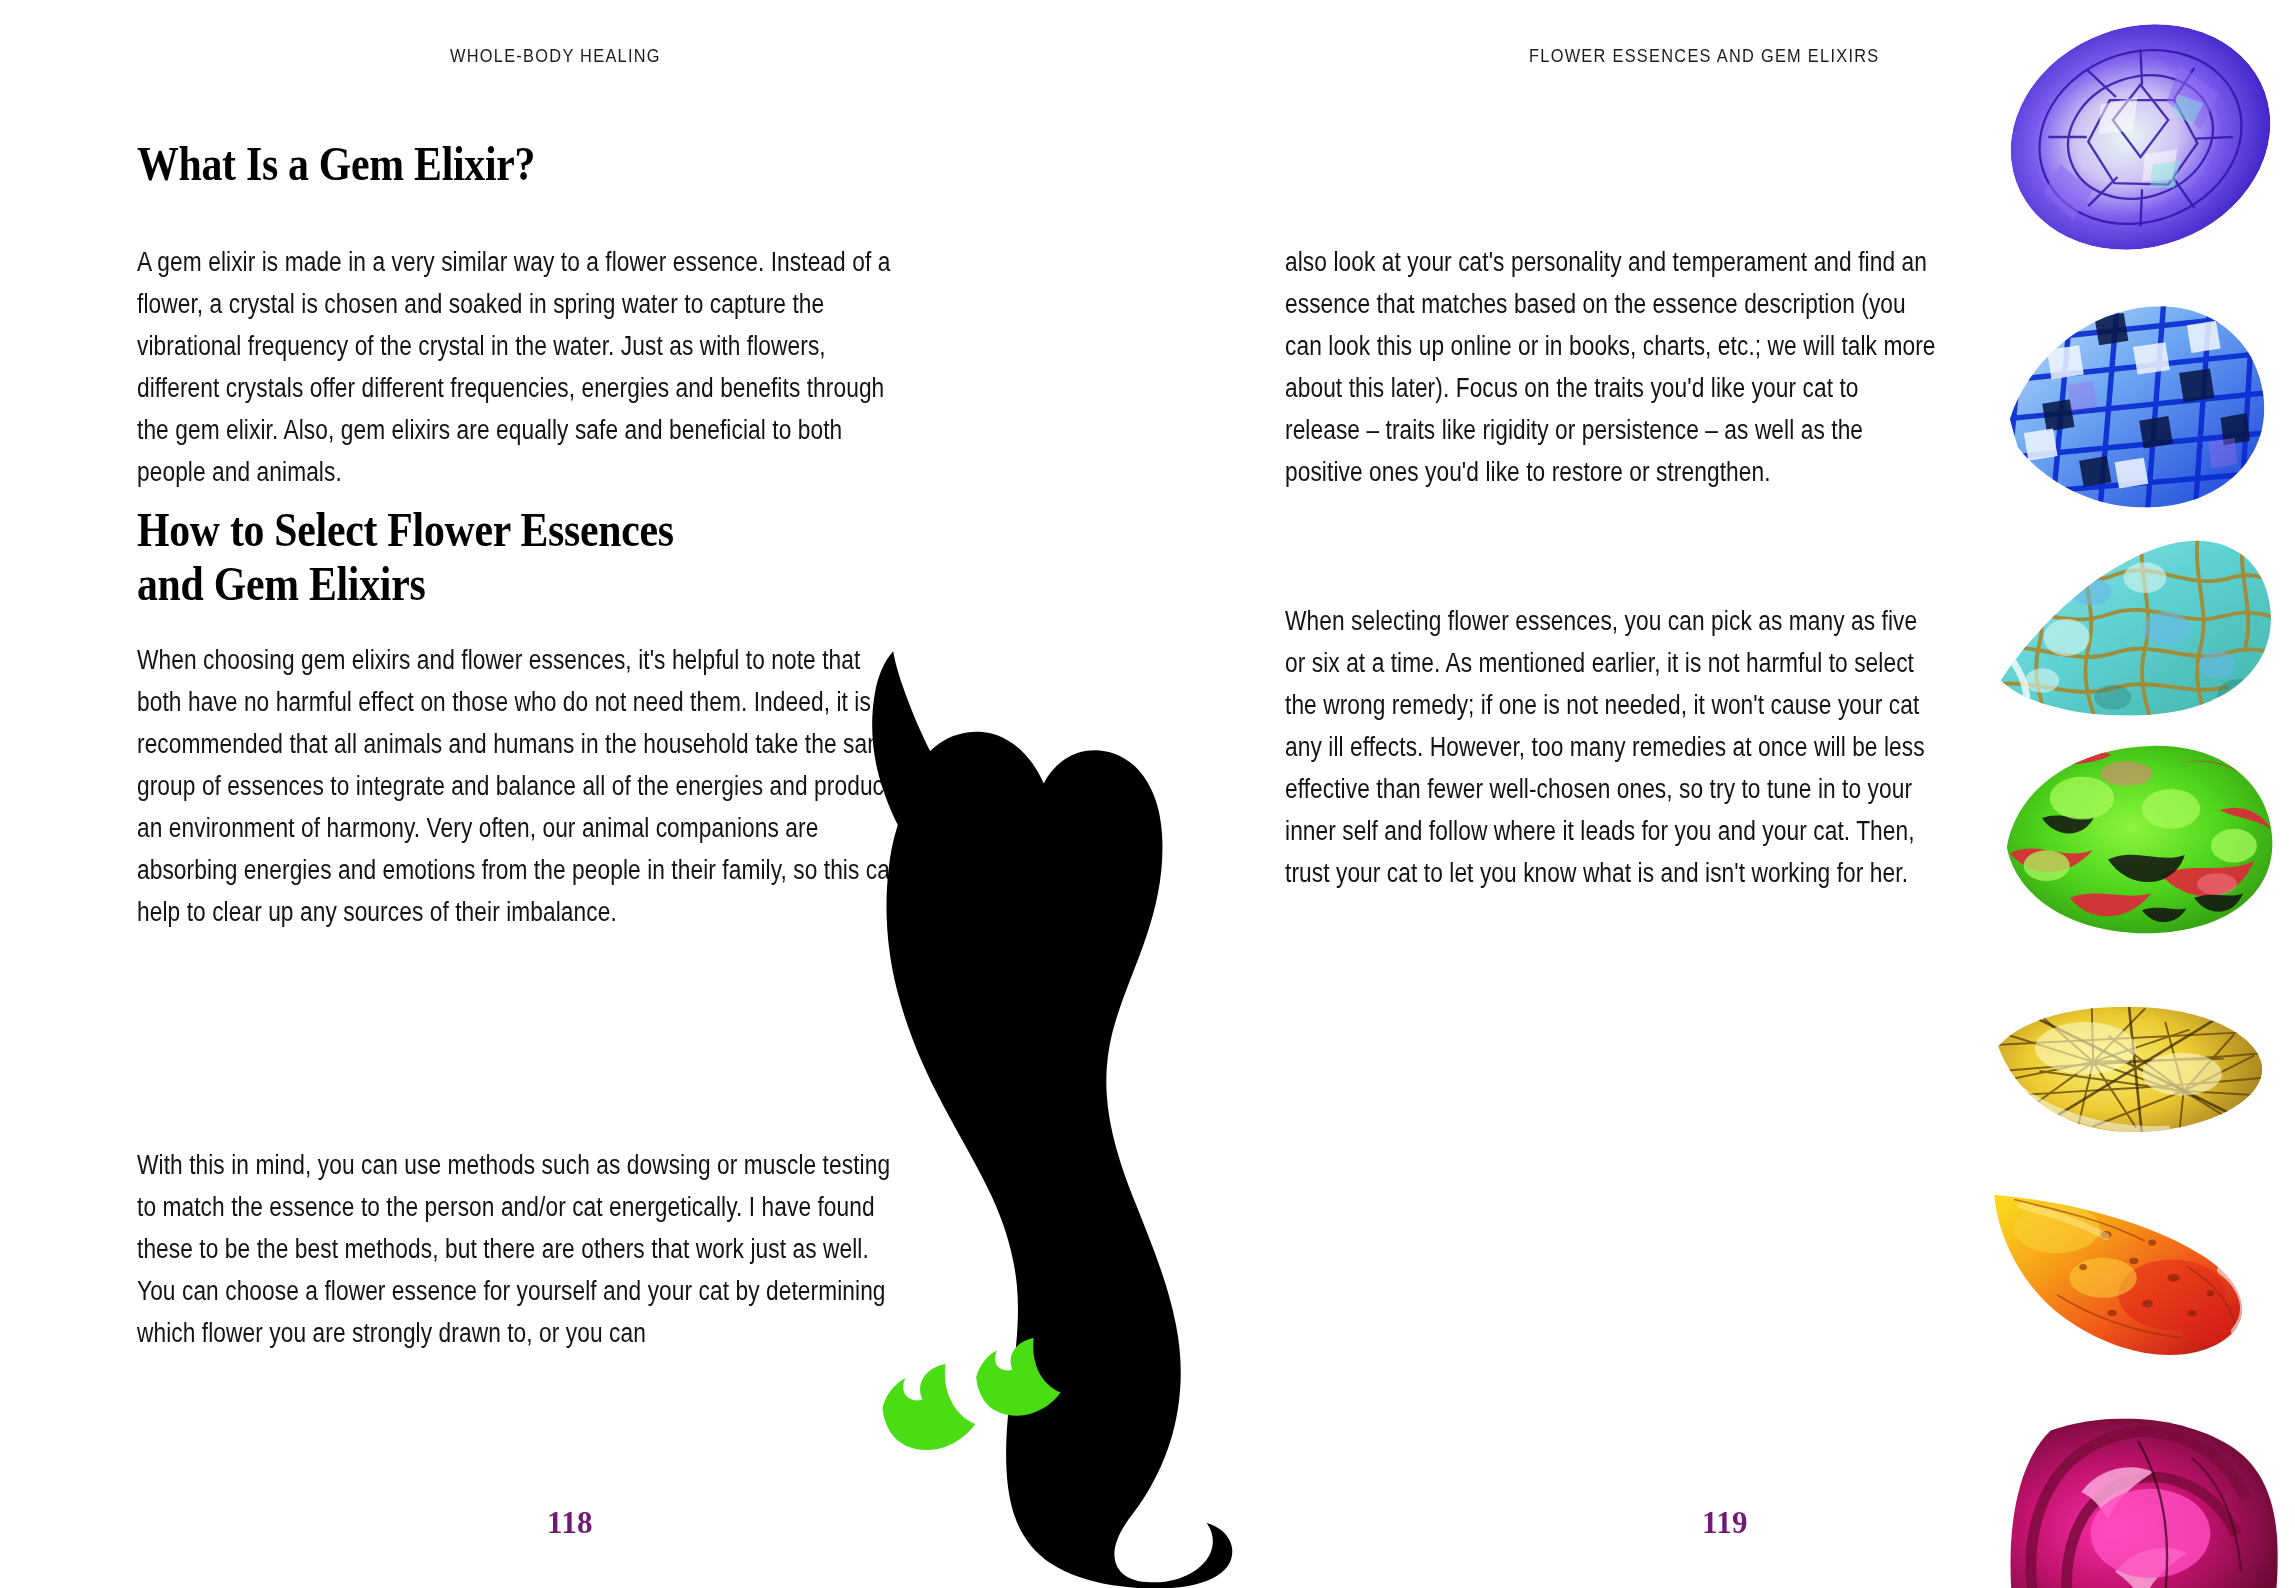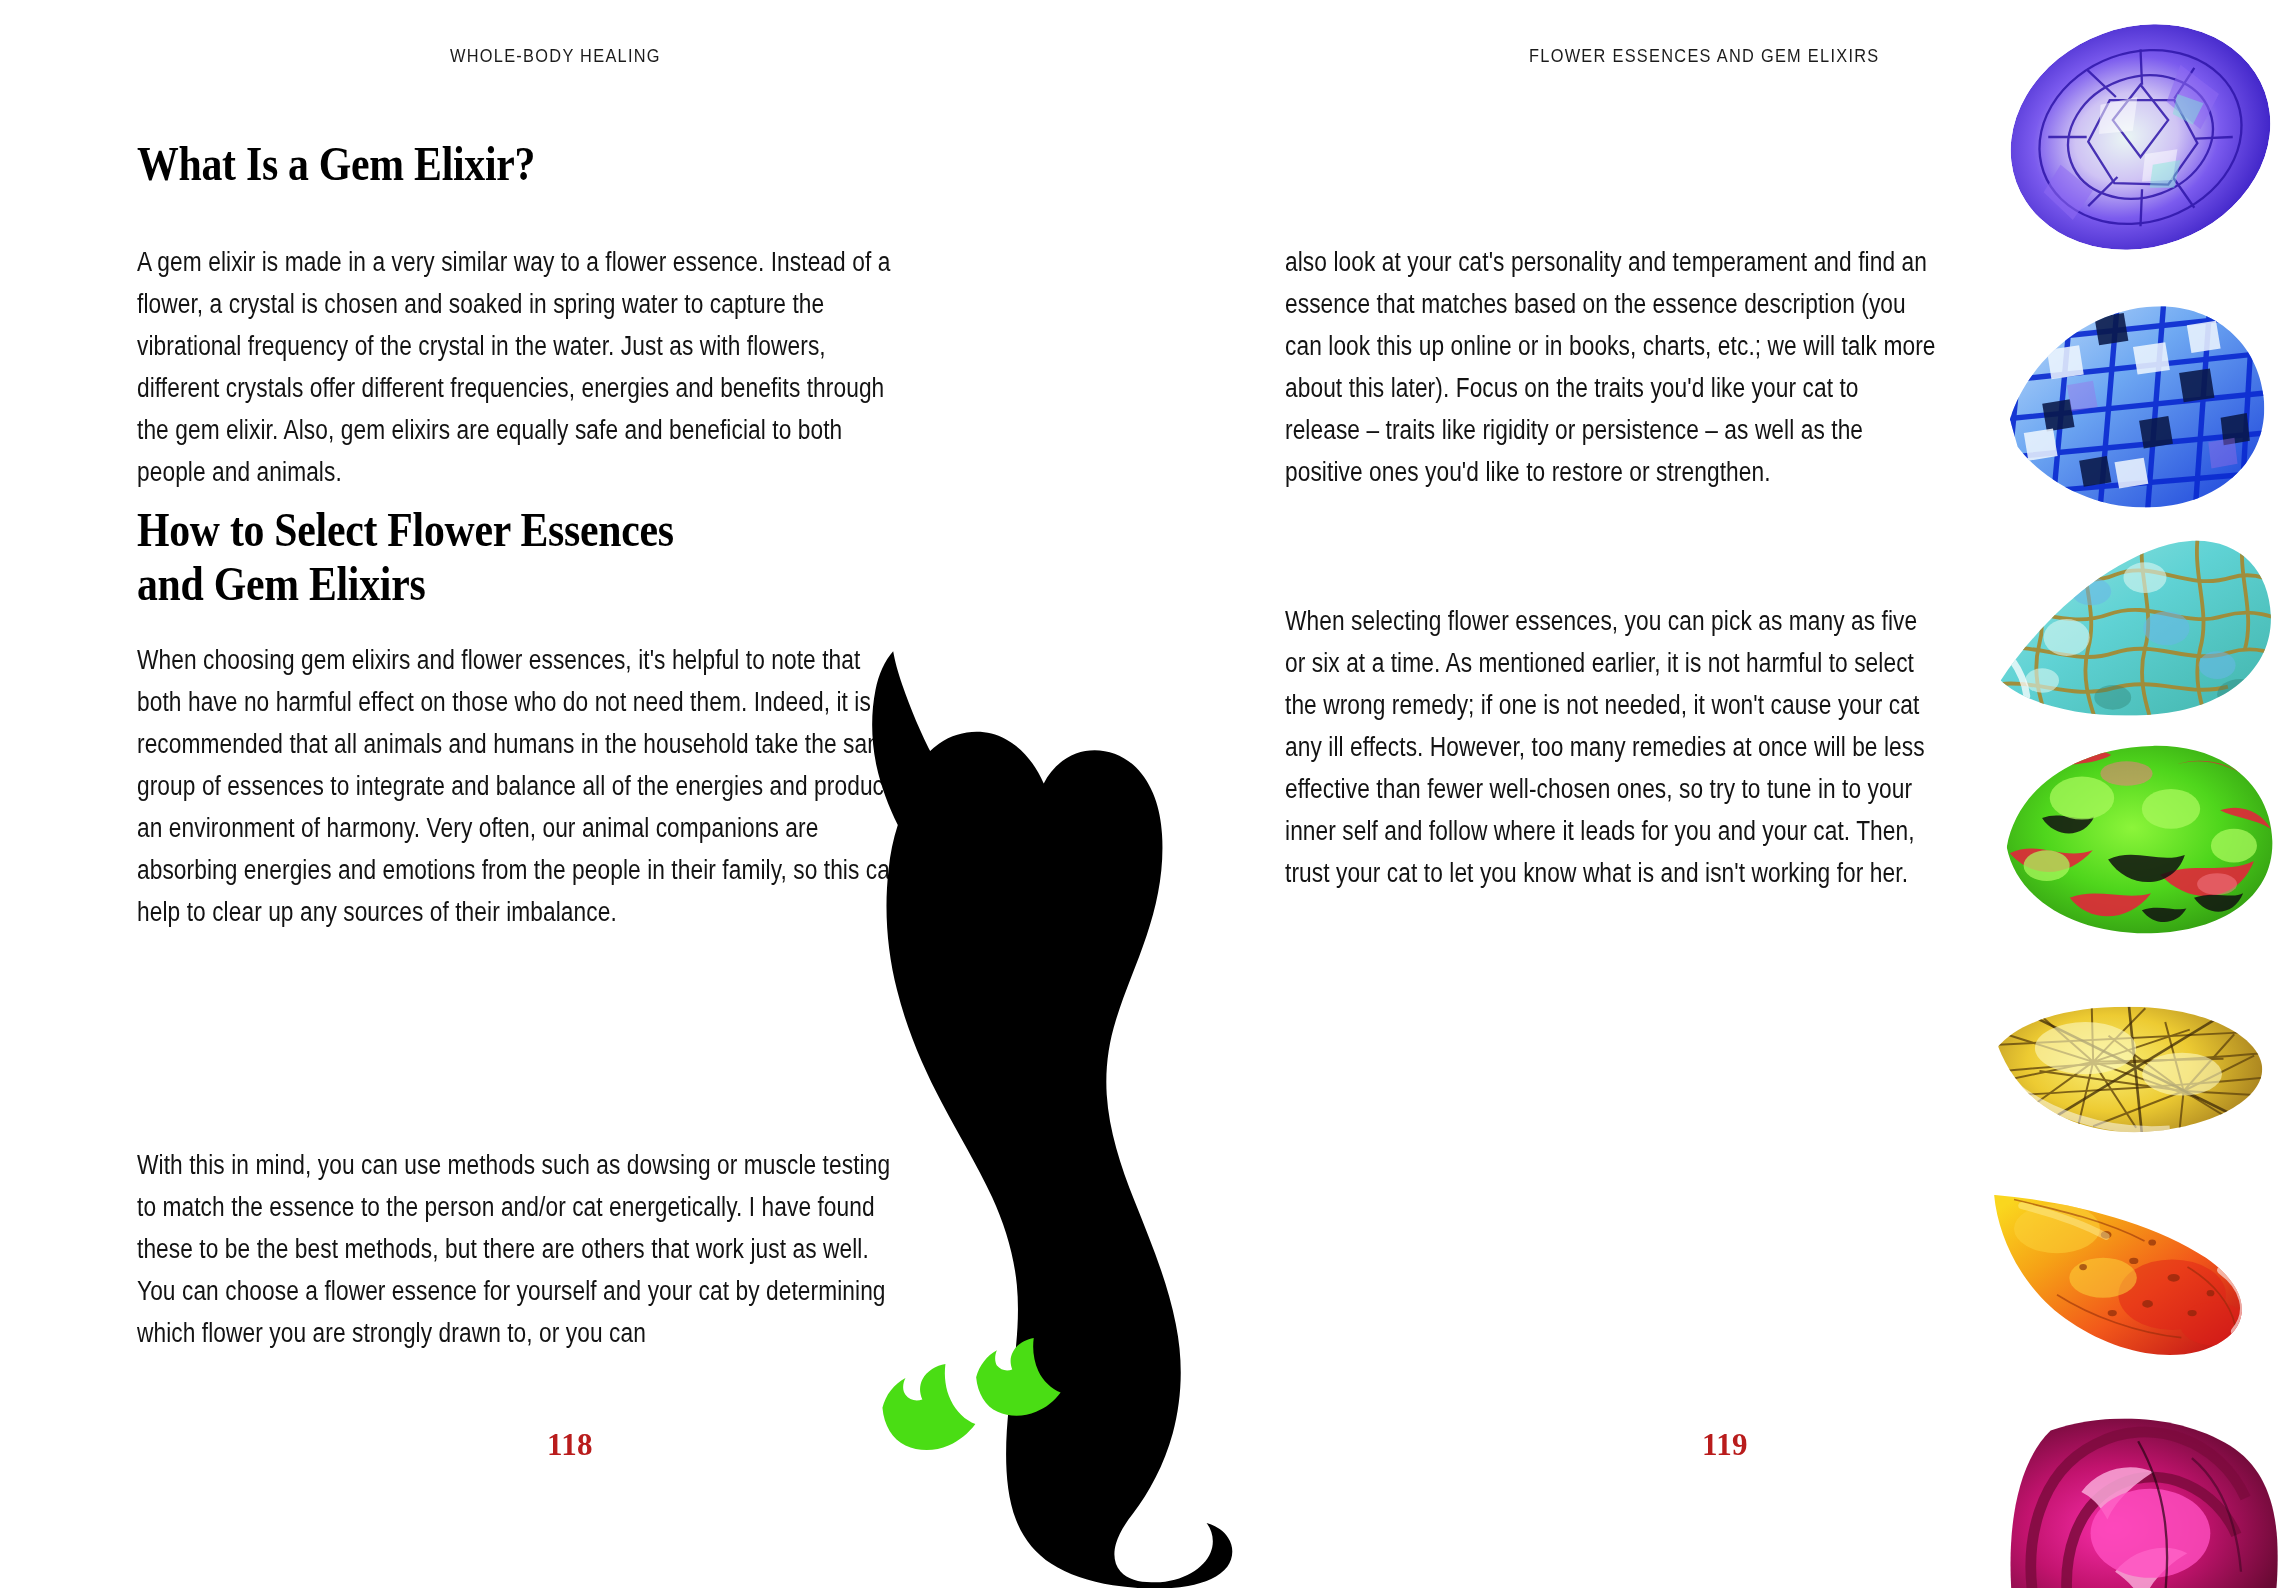--- a/index.html
+++ b/index.html
@@ -75,25 +75,25 @@
   #para-2      { position: absolute; left: 0;  top: 638px; width: 961px; }
   #para-3      { position: absolute; left: 0;  top: 1143px; width: 961px; }
 
   
   #para-4      { position: absolute; left: 0; top: 240px; width: 815px; }
   #para-5      { position: absolute; left: 0; top: 599px; width: 815px; }
 
   
   .folio {
     position: absolute;
-    top: 1427px;
+    top: 1505px;
     font-family: "Liberation Serif", serif;
     font-weight: bold;
     font-size: 31px;
-    color: #b91c1c;
+    color: #701a75;
     letter-spacing: 0.4px;
   }
   .folio.left  { left: 547px; }
   .folio.right { left: 1702px; text-align: center; }
 
   
   .cat {
     position: absolute;
     left: 715px;
     top: 599px;

